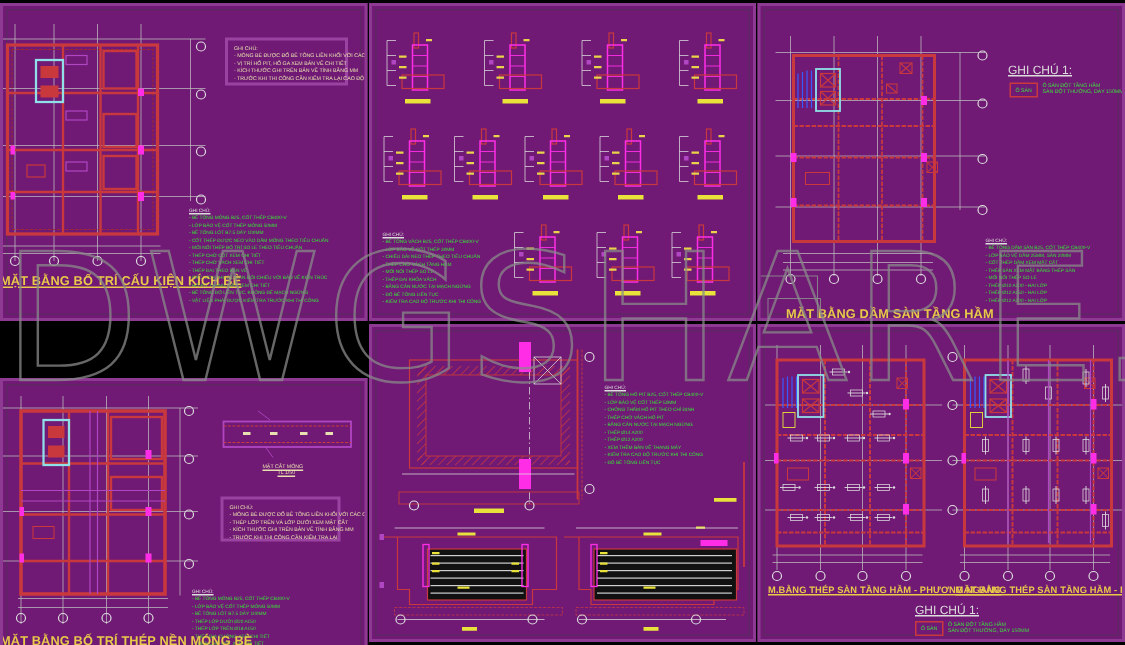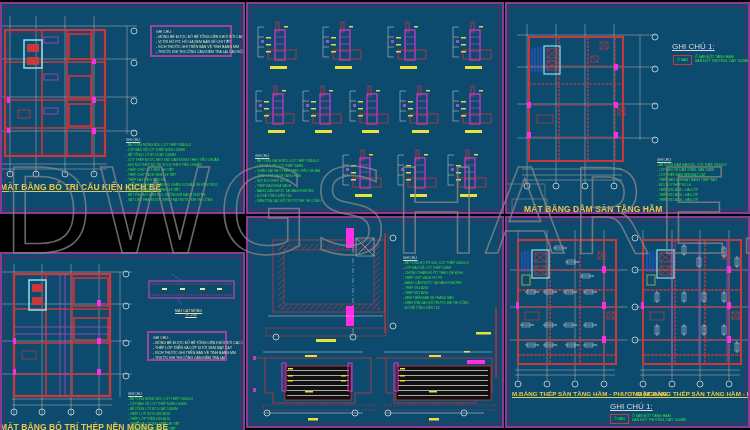--- a/index.html
+++ b/index.html
@@ -1,17 +1,17 @@
 <!DOCTYPE html>
 <html><head>
 <meta charset="utf-8">
 <style>
   html, body { margin:0; padding:0; background:#000; }
   body { width:750px; height:430px; position:relative; overflow:hidden; font-family:"Liberation Sans", sans-serif; }
-  .sheet { position:absolute; background:#0c4a6e; border:2px solid #8e3a93; box-sizing:border-box; overflow:hidden; }
+  .sheet { position:absolute; background:#701a75; border:2px solid #8e3a93; box-sizing:border-box; overflow:hidden; }
   .sheet .inner { position:absolute; inset:2px; border:1px solid #5e2663; }
   svg { position:absolute; left:0; top:0; }
   .title { position:absolute; color:#e8c94a; font-size:8.5px; font-weight:bold; text-decoration:underline; white-space:nowrap; letter-spacing:0.1px; }
   .ghichu { position:absolute; color:#ddd; font-size:8px; text-decoration:underline; white-space:nowrap; }
   .legend-txt { position:absolute; color:#3ee23e; font-size:3.5px; line-height:4px; white-space:nowrap; }
   .notes { position:absolute; color:#39e239; font-size:3.2px; line-height:5px; white-space:nowrap; }
   .notes .h { color:#ddd; text-decoration:underline; }
   .notebox { position:absolute; border:2px solid #9a43a0; padding:3px 4px; box-sizing:border-box; }
   .notebox .t { color:#e8e0b0; font-size:3.5px; line-height:5px; white-space:nowrap; }
   .watermark { position:absolute; left:0; top:150px; width:750px; height:120px; pointer-events:none; }

